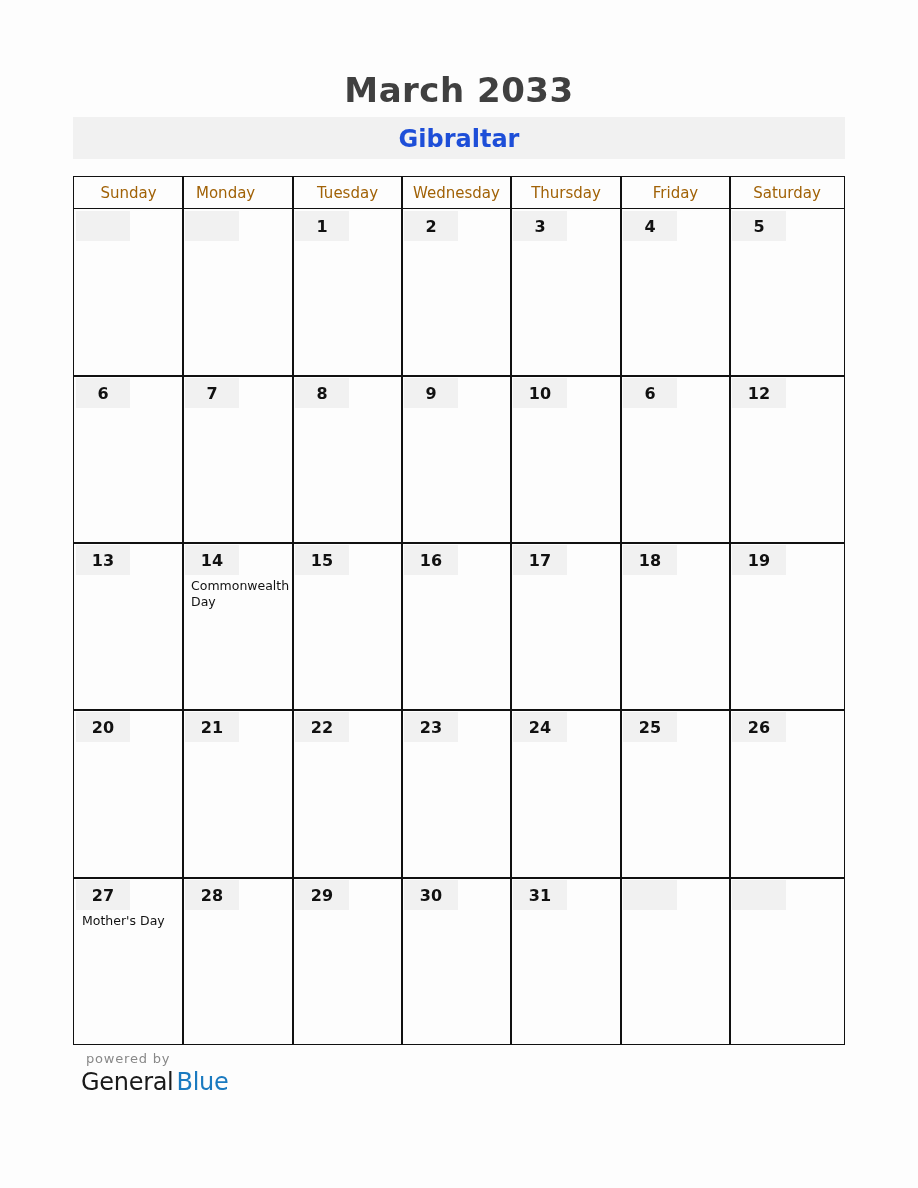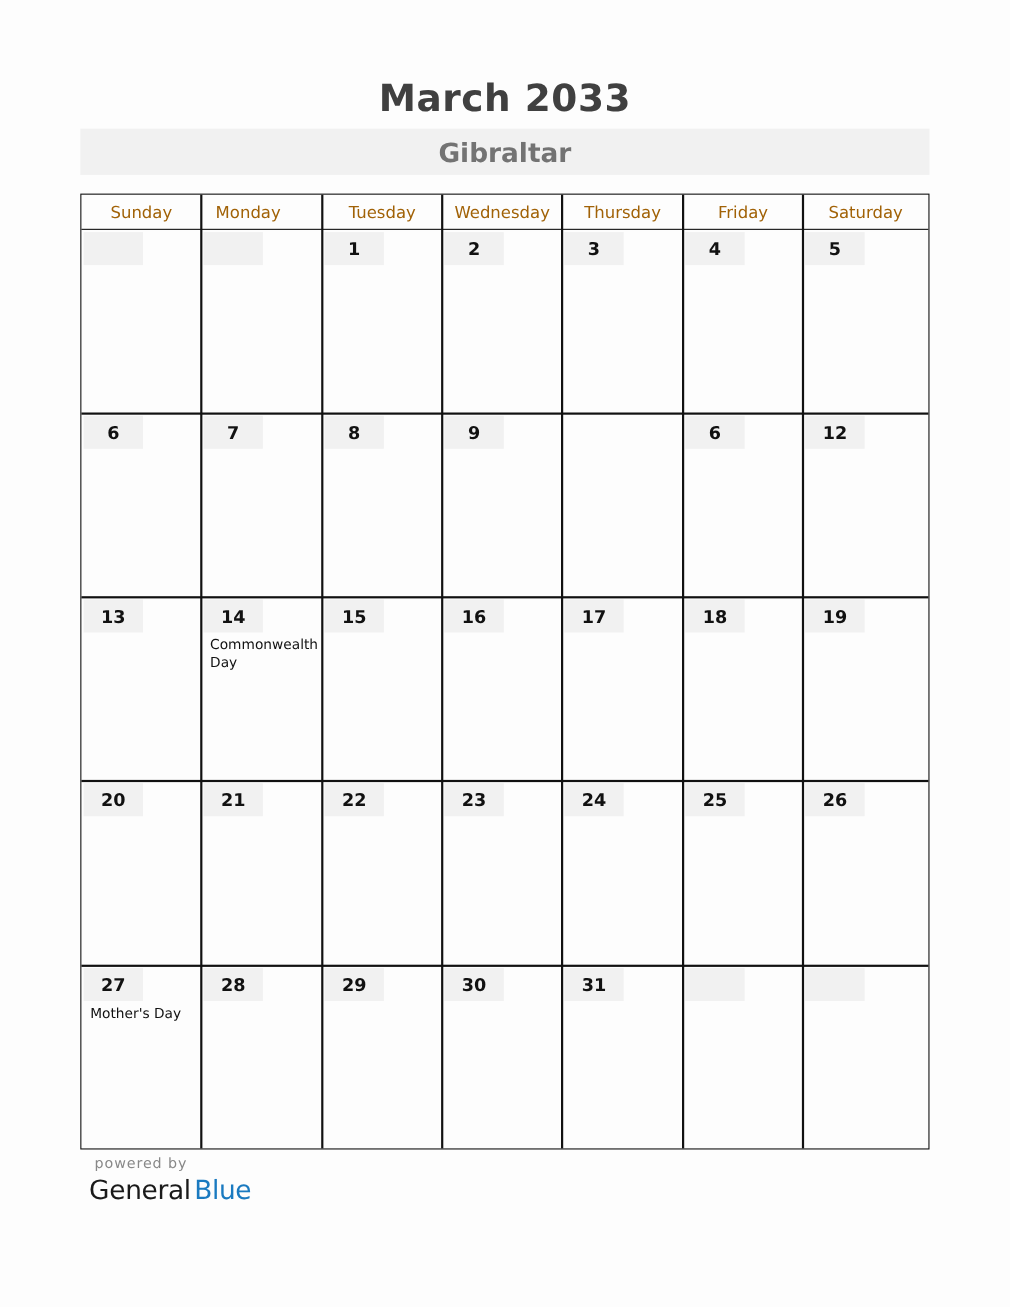--- a/index.html
+++ b/index.html
@@ -10,21 +10,21 @@
     position: absolute; left: 0; width: 918px; top: 70px; height: 44px;
     text-align: center; font-size: 34px; font-weight: bold; color: #404040;
     font-family: "DejaVu Sans", sans-serif; letter-spacing: 0.5px;
   }
   .country-bar {
     position: absolute; left: 73px; top: 117px; width: 772px; height: 42px;
     background: #f1f1f1;
   }
   .country {
     display: block; text-align: center; line-height: 44px;
-    font-size: 24px; font-weight: bold; color: #737373;
+    font-size: 24px; font-weight: bold; color: #1d4ed8;
   }
 
   .calendar {
     position: absolute; left: 73px; top: 176px; width: 772px; height: 869px;
     border: 1.5px solid #111;
   }
   .header-row {
     position: absolute; left: 0; top: 0; width: 100%; height: 32px;
     border-bottom: 1.5px solid #111;
   }
@@ -121,20 +121,23 @@
         </div>
         <div class="cell" style="left: 109px; width: 110px;">
           <div class="badge">7</div>
         </div>
         <div class="cell" style="left: 219px; width: 109px;">
           <div class="badge">8</div>
         </div>
         <div class="cell" style="left: 328px; width: 109px;">
           <div class="badge">9</div>
         </div>
+        <div class="cell" style="left: 437px; width: 110px;">
+          <div class="badge">10</div>
+        </div>
         <div class="cell" style="left: 547px; width: 109px;">
           <div class="badge">6</div>
         </div>
         <div class="cell" style="left: 656px; width: 114px;">
           <div class="badge">12</div>
         </div>
       </div>
       <div class="week" style="top: 366px; height: 184px;">
         <div class="cell" style="left: 0px; width: 109px;">
           <div class="badge">13</div>

